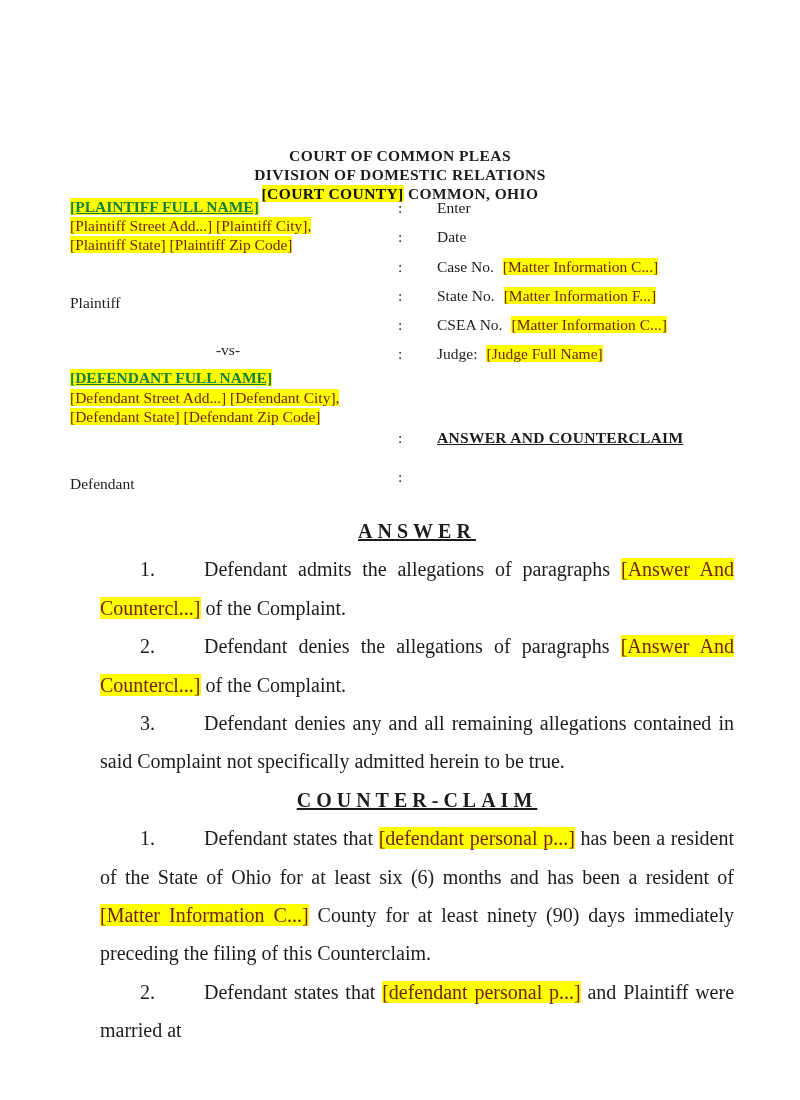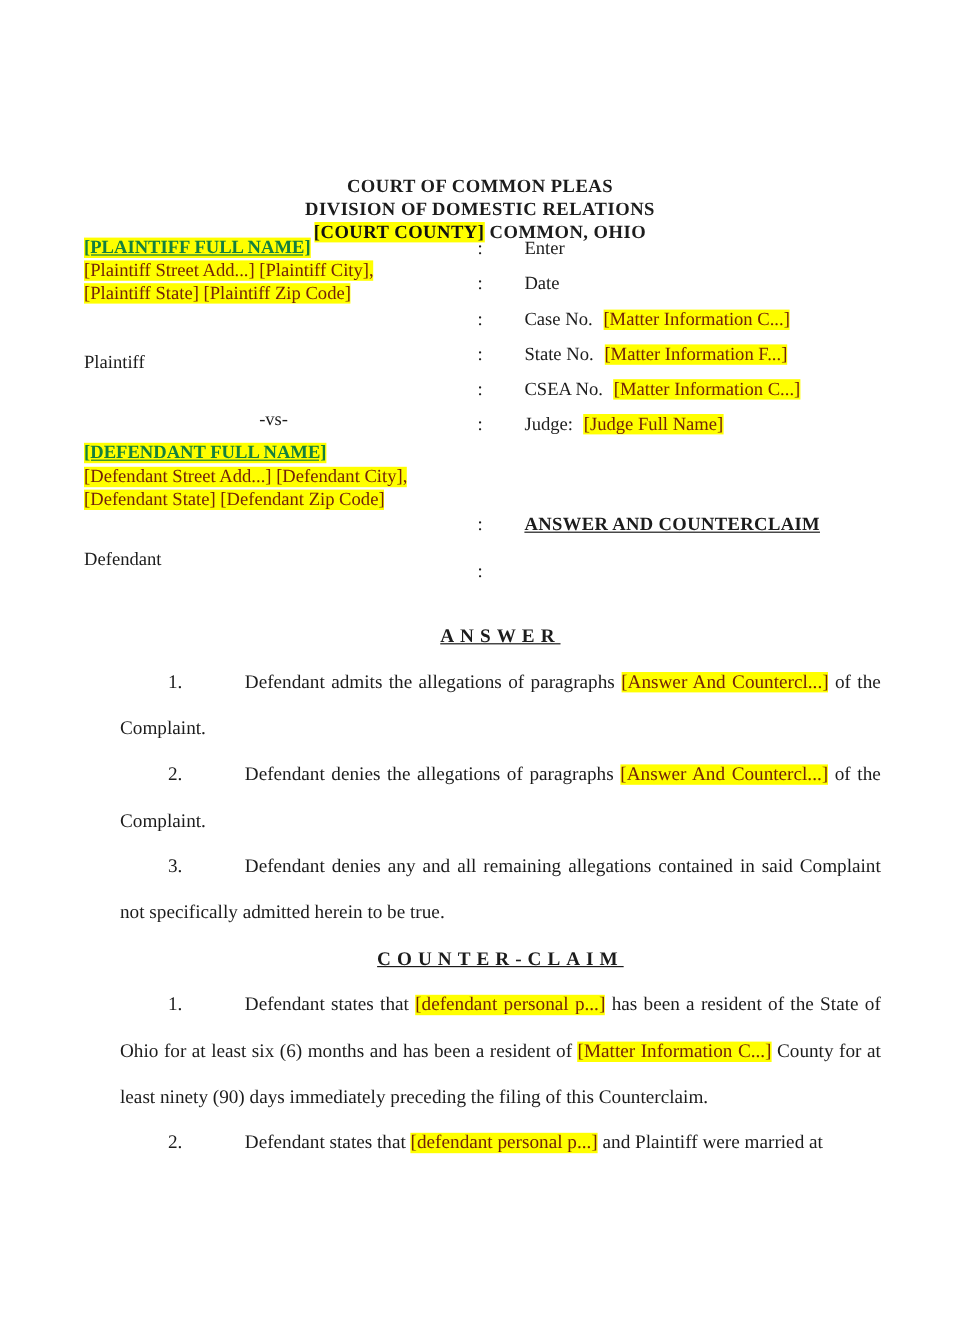--- a/index.html
+++ b/index.html
@@ -34,21 +34,21 @@
   .cap-title{font-weight:bold;text-decoration:underline;letter-spacing:.3px;}
   
   .hl{background:var(--hl);}
   .field{color:var(--field);}
   .party-name{font-weight:bold;text-decoration:underline;color:#15803d;margin-top:34px;}
   .county-field{font-weight:bold;color:#111;text-align:center;}
   .cap-field{margin-left:9px;}
   
   .body-text{
     position:absolute;top:512px;left:100px;width:634px;
-    font-size:16px;line-height:38.4px;text-align:justify;
+    font-size:20px;line-height:38.4px;text-align:justify;
   }
   .body-text p{margin:0;}
   .section-heading{
     text-align:center;font-weight:bold;letter-spacing:5px;
   }
   .section-heading span{text-decoration:underline;}
   p.numbered{text-indent:40px;}
   .pnum{display:inline-block;width:64px;text-indent:0;}
 </style>
 </head>
@@ -65,21 +65,21 @@
   <div class="abs cap-left" style="top:197px"><span class="hl party-name">[PLAINTIFF FULL NAME]</span></div>
   <div class="abs cap-left" style="top:216px"><span class="hl field">[Plaintiff Street Add...] [Plaintiff City],</span></div>
   <div class="abs cap-left" style="top:235px"><span class="hl field">[Plaintiff State] [Plaintiff Zip Code]</span></div>
   <div class="abs cap-center" style="top:293px">Plaintiff</div>
 
   <div class="abs cap-vs" style="top:340px">-vs-</div>
 
   <div class="abs cap-left" style="top:368px"><span class="hl party-name">[DEFENDANT FULL NAME]</span></div>
   <div class="abs cap-left" style="top:388px"><span class="hl field">[Defendant Street Add...] [Defendant City],</span></div>
   <div class="abs cap-left" style="top:407px"><span class="hl field">[Defendant State] [Defendant Zip Code]</span></div>
-  <div class="abs cap-center" style="top:457px">Defendant</div>
+  <div class="abs cap-center" style="top:474px">Defendant</div>
 
   <div class="abs cap-colon" style="top:198px">:</div>
   <div class="abs cap-colon" style="top:227px">:</div>
   <div class="abs cap-colon" style="top:257px">:</div>
   <div class="abs cap-colon" style="top:286px">:</div>
   <div class="abs cap-colon" style="top:315px">:</div>
   <div class="abs cap-colon" style="top:344px">:</div>
   <div class="abs cap-colon" style="top:428px">:</div>
   <div class="abs cap-colon" style="top:467px">:</div>
 

